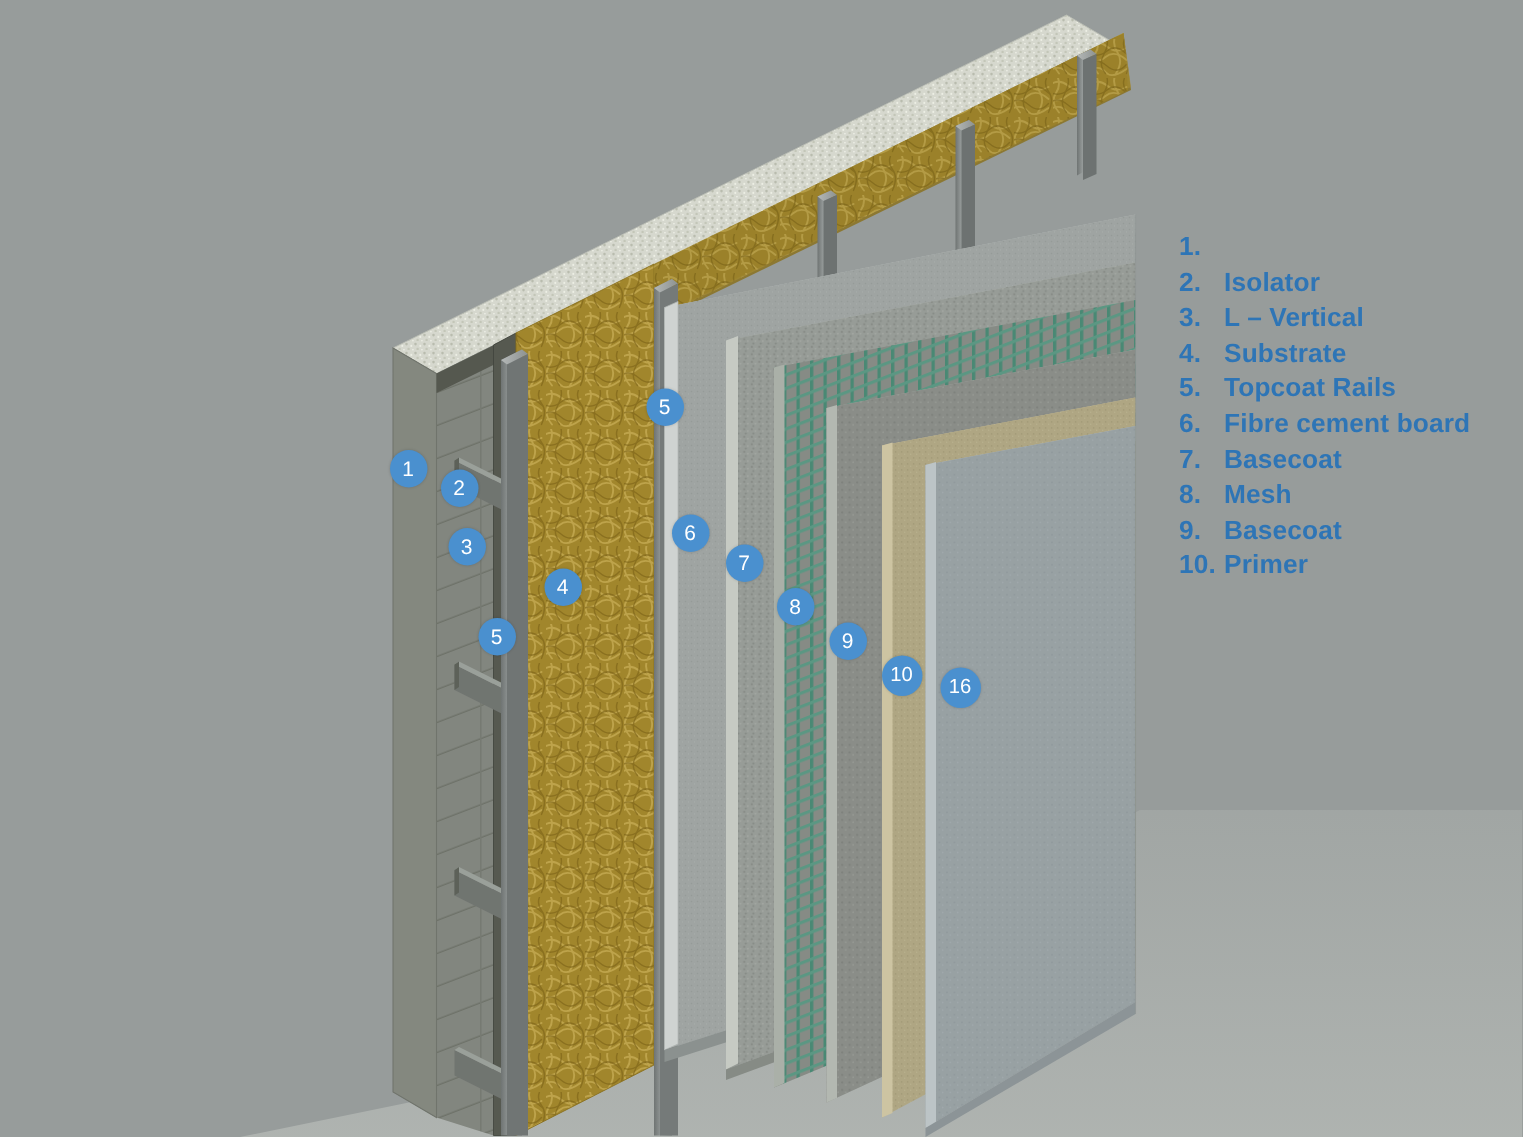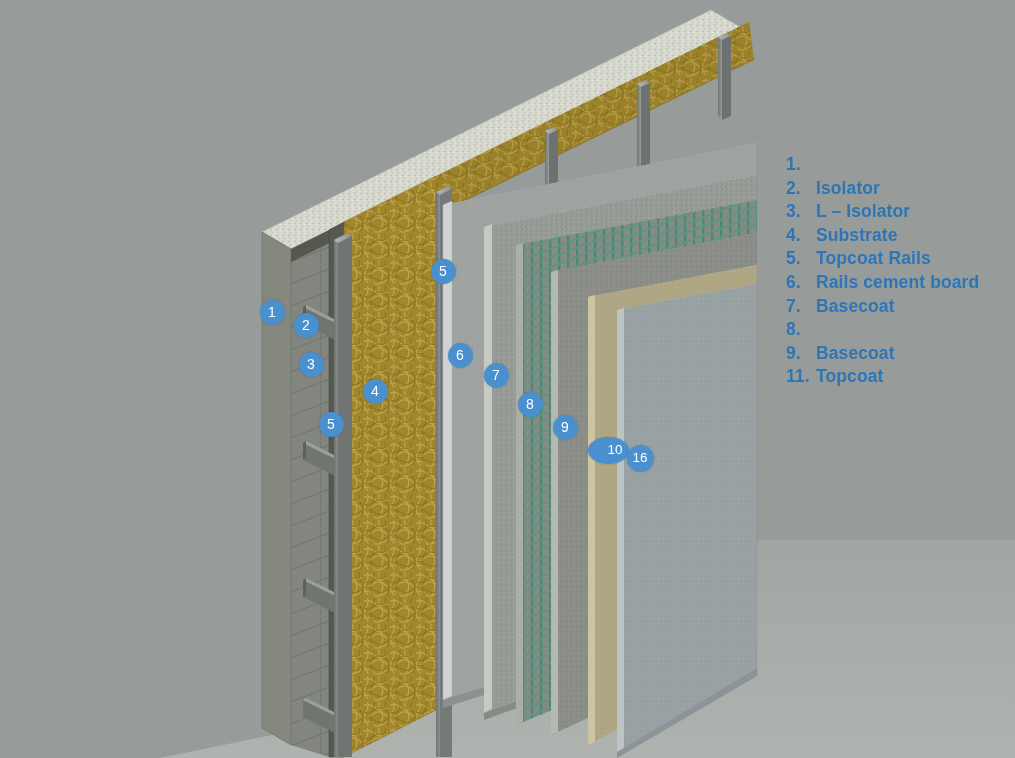--- a/index.html
+++ b/index.html
@@ -294,57 +294,58 @@
   <div class="callout" style="left:272px; top:312px;">1</div>
   <div class="callout" style="left:306px; top:325px;">2</div>
   <div class="callout" style="left:311px; top:364px;">3</div>
   <div class="callout" style="left:375px; top:391px;">4</div>
   <div class="callout" style="left:331px; top:424px;">5</div>
   <div class="callout" style="left:443px; top:271px;">5</div>
   <div class="callout" style="left:460px; top:355px;">6</div>
   <div class="callout" style="left:496px; top:375px;">7</div>
   <div class="callout" style="left:530px; top:404px;">8</div>
   <div class="callout" style="left:565px; top:427px;">9</div>
-  <div class="callout wide" style="left:601px; top:450px;padding-left:14px;">10</div>
+  <div class="callout wide" style="left:601px; top:450px;">10</div>
   <div class="callout wide" style="left:640px; top:458px;">16</div>
 
   <div id="legend">
     <div class="legend-row">
       <span class="legend-num">1.</span>
     </div>
     <div class="legend-row">
       <span class="legend-num">2.</span>
       <span class="legend-label">Isolator</span>
     </div>
     <div class="legend-row">
       <span class="legend-num">3.</span>
-      <span class="legend-label">L – Isolator</span>
+      <span class="legend-label">L – Vertical</span>
     </div>
     <div class="legend-row">
       <span class="legend-num">4.</span>
       <span class="legend-label">Substrate</span>
     </div>
     <div class="legend-row">
       <span class="legend-num">5.</span>
       <span class="legend-label">Topcoat Rails</span>
     </div>
     <div class="legend-row">
       <span class="legend-num">6.</span>
-      <span class="legend-label">Rails cement board</span>
+      <span class="legend-label">Fibre cement board</span>
     </div>
     <div class="legend-row">
       <span class="legend-num">7.</span>
       <span class="legend-label">Basecoat</span>
     </div>
     <div class="legend-row">
       <span class="legend-num">8.</span>
+      <span class="legend-label">Mesh</span>
     </div>
     <div class="legend-row">
       <span class="legend-num">9.</span>
       <span class="legend-label">Basecoat</span>
     </div>
     <div class="legend-row">
-      <span class="legend-num">11.</span>
-      <span class="legend-label">Topcoat</span>
+      <span class="legend-num">10.</span>
+      <span class="legend-label">Primer</span>
     </div>
   </div>
 
 </div>
 
 </body></html>

